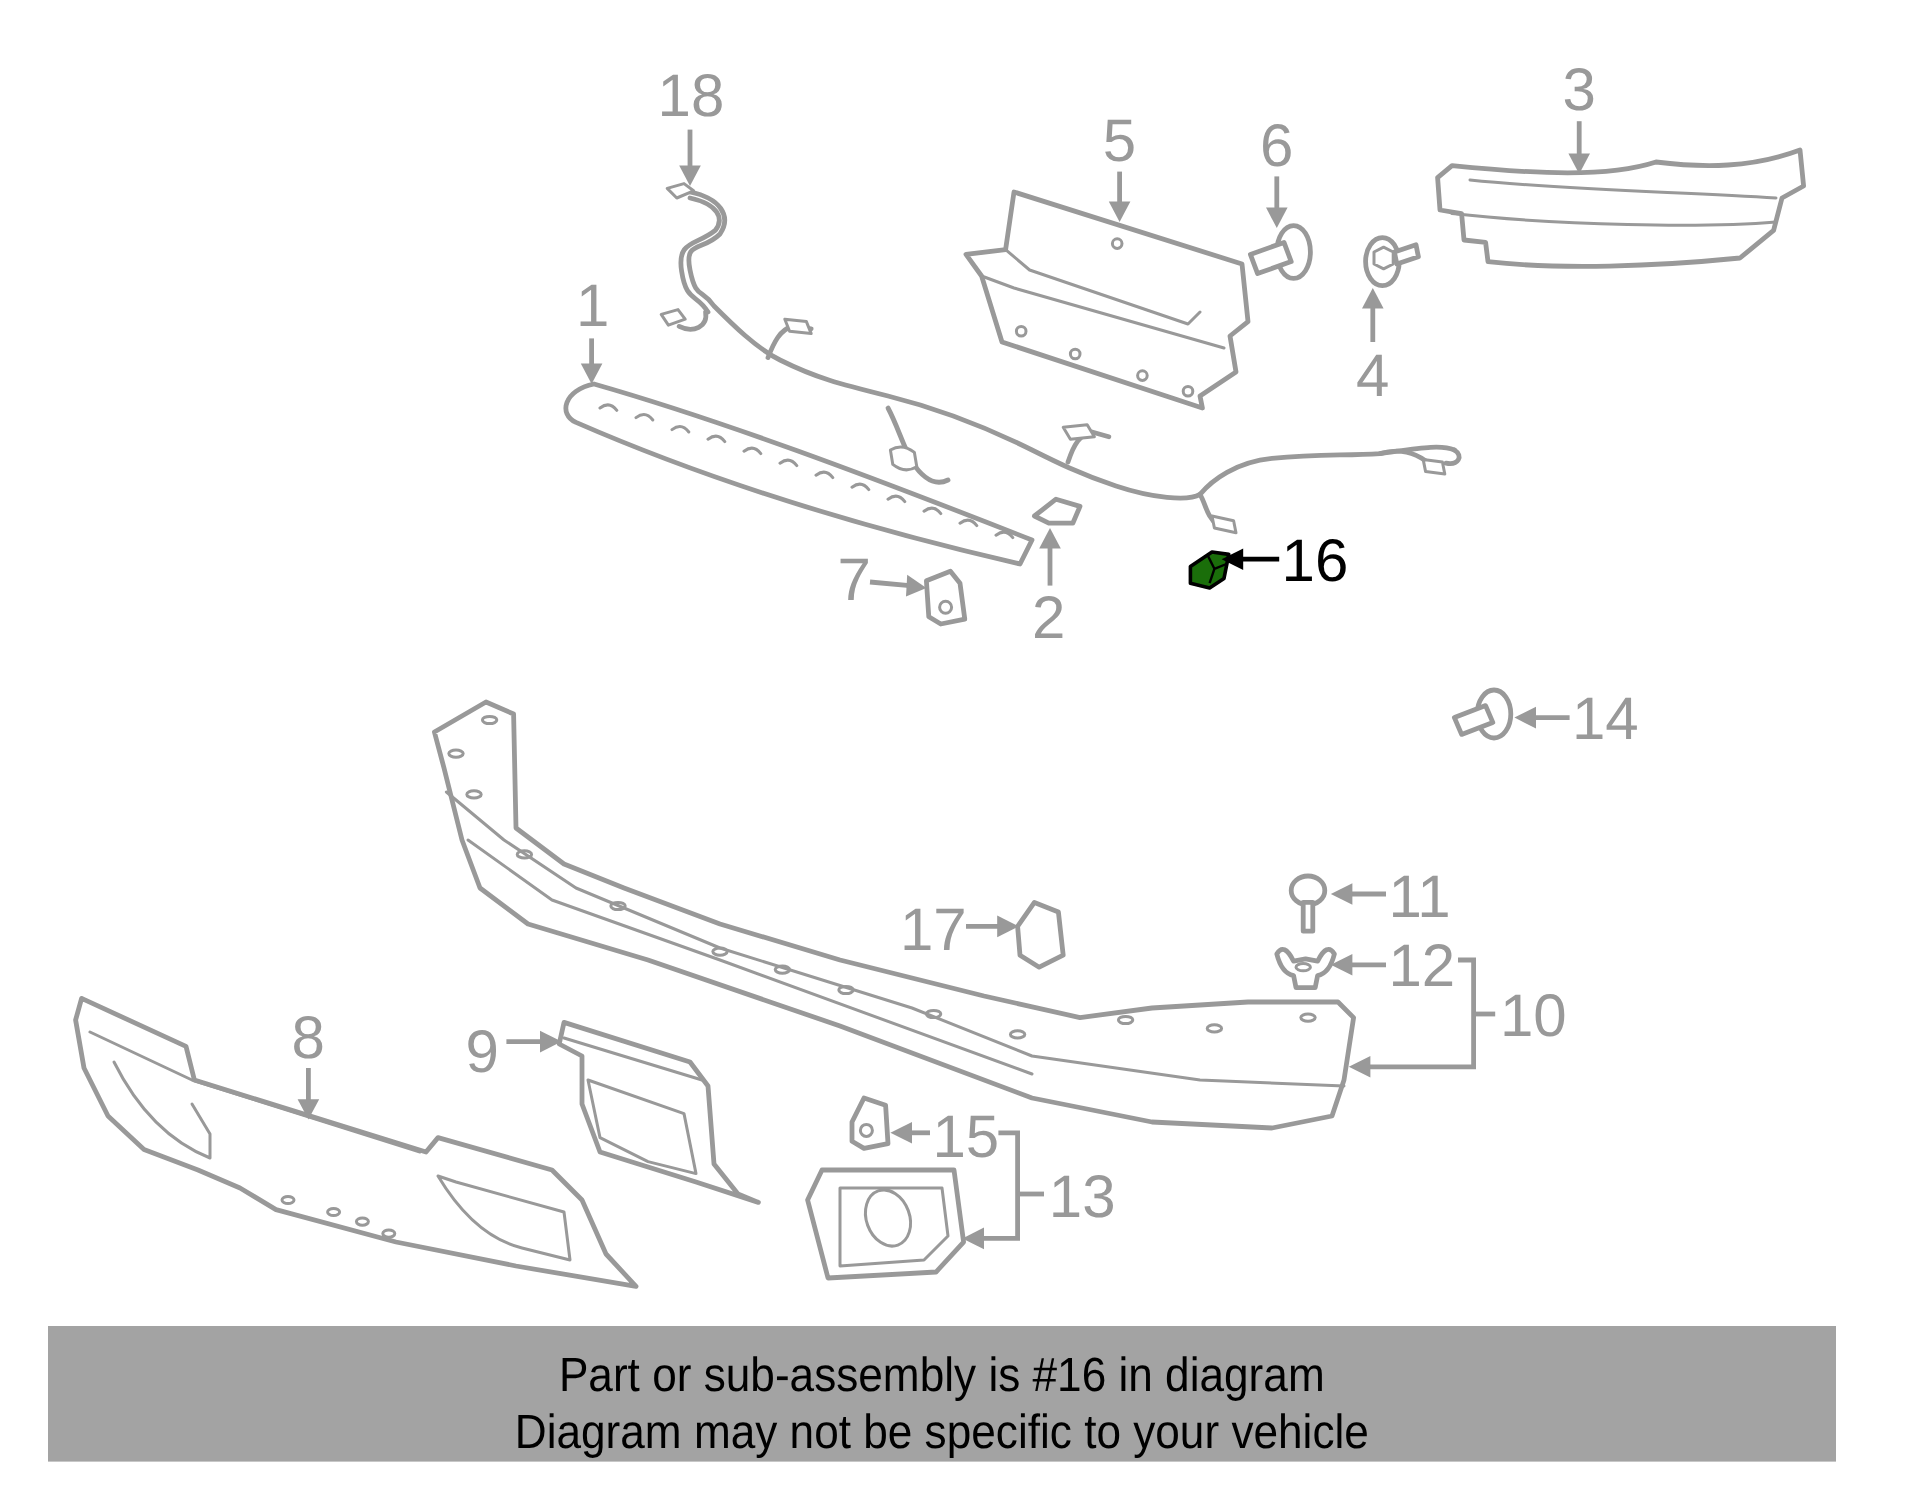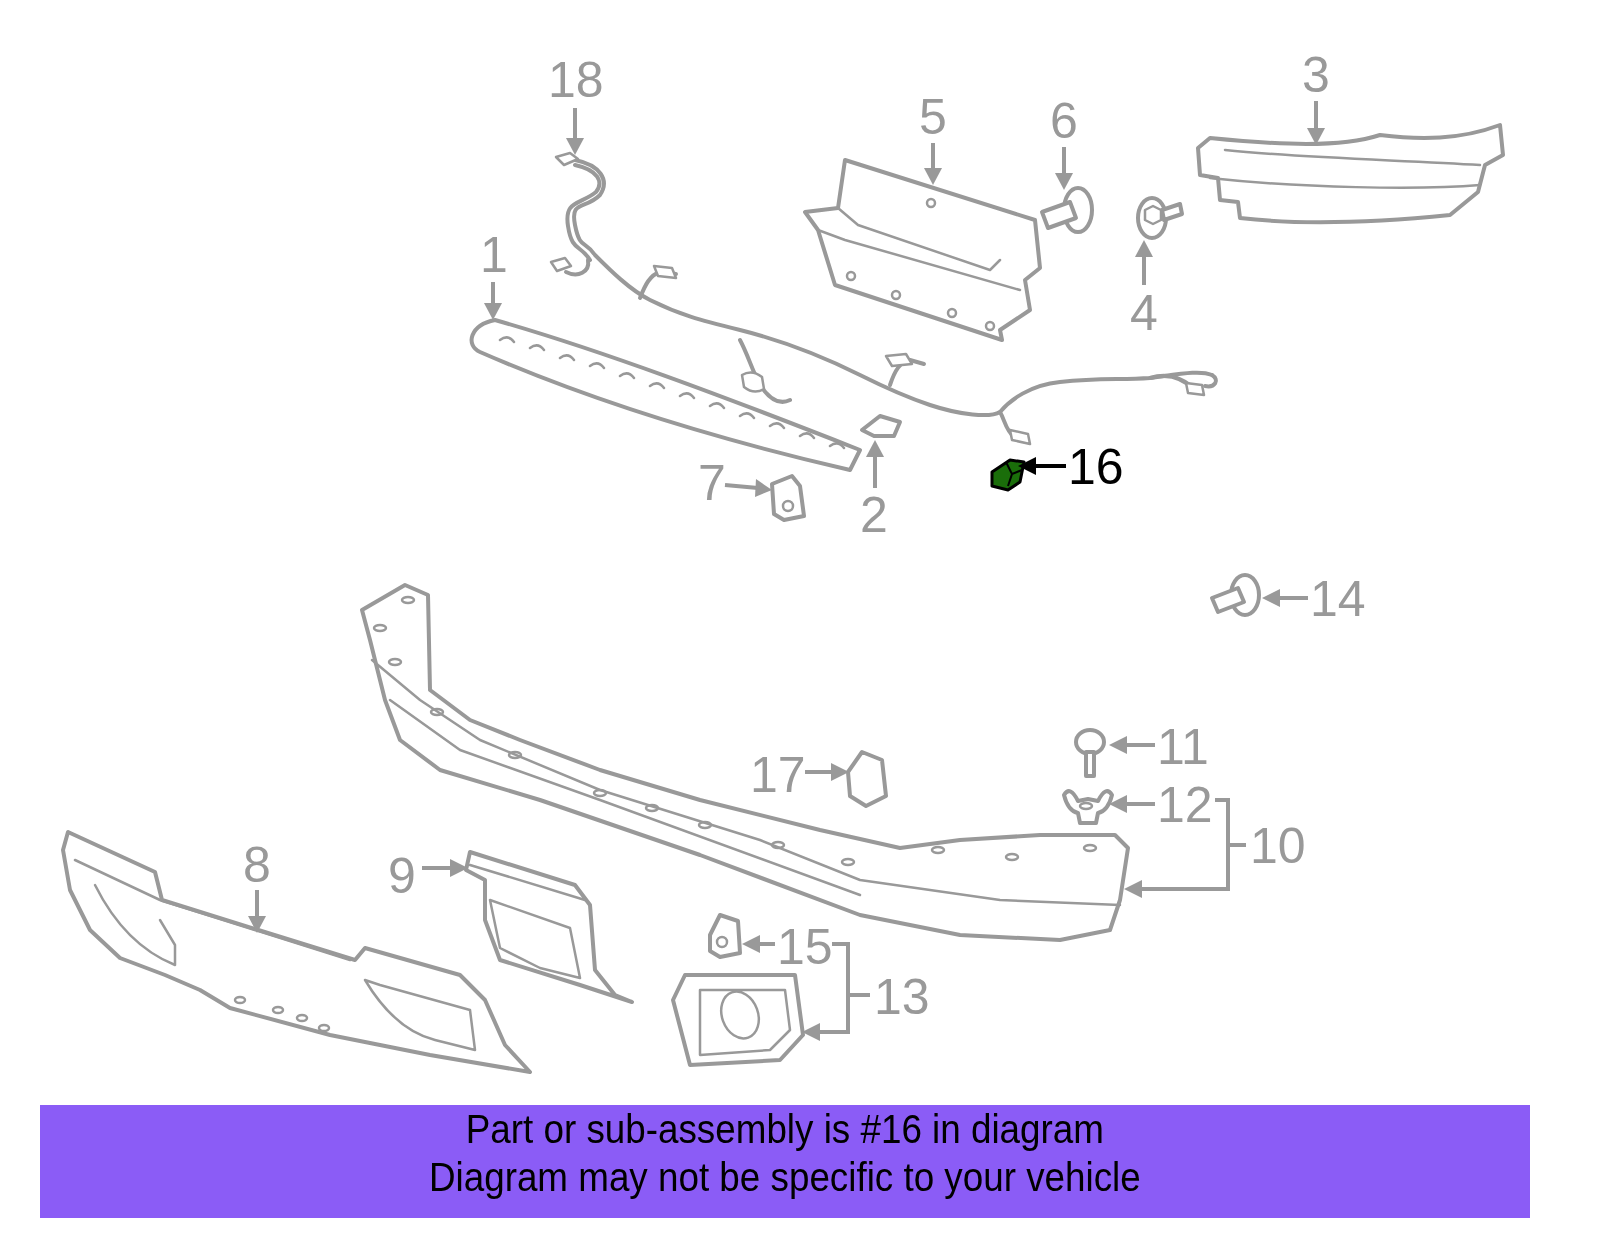--- a/index.html
+++ b/index.html
@@ -9,23 +9,23 @@
     .part-thin { fill: none; stroke: #999999; stroke-width: 2.5; stroke-linejoin: round; stroke-linecap: round; }
     .fillw { fill: #ffffff; }
     .lead { stroke: #999999; stroke-width: 4; fill: none; }
     .arrowhead { fill: #999999; }
     .callout { font-family: "Liberation Sans", sans-serif; font-size: 50px; fill: #999999; }
     .callout.hl { fill: #000000; }
     .lead.hl { stroke: #000000; }
     .arrowhead.hl { fill: #000000; }
     #banner {
       position: absolute; left: 40px; top: 1105px; width: 1490px; height: 113px;
-      background: #8b5cf6; color: #000000; text-align: center;
+      background: #a3a3a3; color: #000000; text-align: center;
       font-family: "Liberation Sans", sans-serif; font-size: 40px; line-height: 48px;
-      display: flex; flex-direction: column; justify-content: flex-start; align-items: center;
+      display: flex; flex-direction: column; justify-content: flex-end; align-items: center;
     }
     #banner span { display: block; transform: scaleX(0.92); }
   </style>
 </head>
 <body>
 
 <svg id="diagram" viewBox="0 0 1600 1249" xmlns="http://www.w3.org/2000/svg">
 
   <g>
     <path class="part" d="M575 160 C600 165 610 180 600 195 C585 210 570 200 575 225 C580 250 585 240 595 255 C610 270 630 290 650 300 C680 315 700 320 740 330 C780 340 820 355 860 375 C880 385 900 395 930 405 C960 415 990 418 1000 412 C1010 400 1030 385 1060 382 C1100 378 1120 380 1150 378 C1180 374 1200 370 1212 375"></path>

